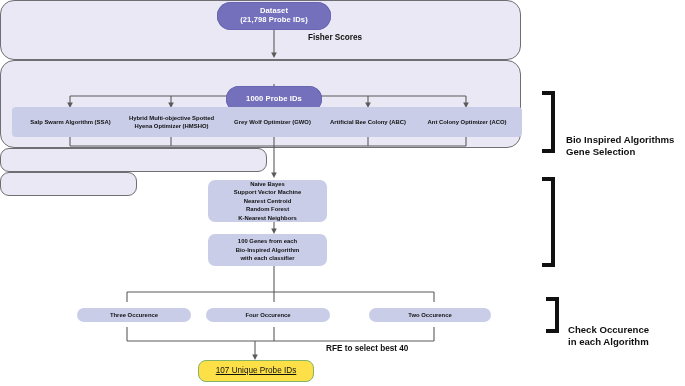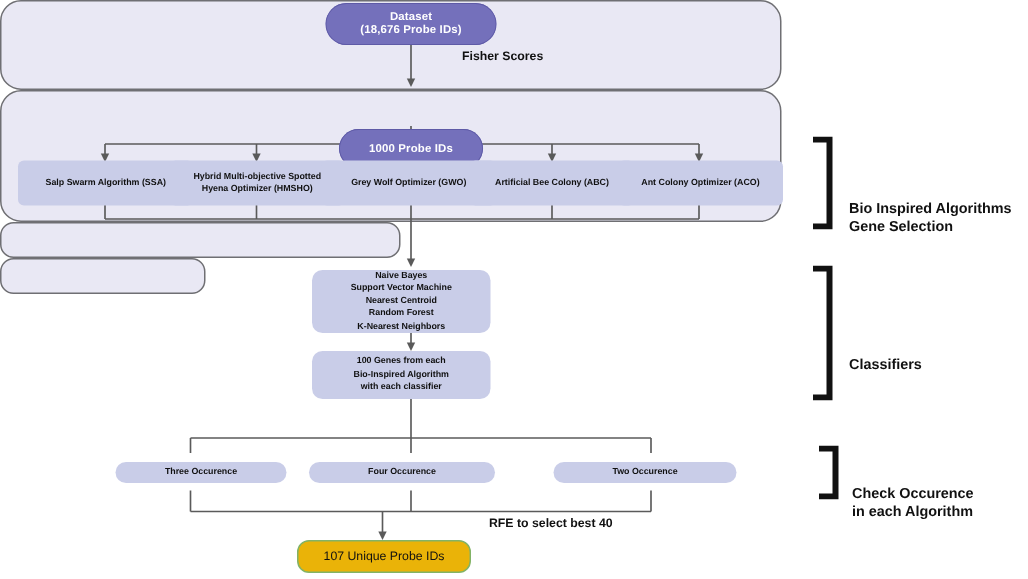--- a/index.html
+++ b/index.html
@@ -65,26 +65,27 @@
   }
   .boxlav.r {
     border-radius: 7px;
   }
   .multi {
     font-size: 5.9px;
     font-weight: bold;
     line-height: 1.42;
   }
   .green {
-    background: #eab308;
+    background: #fde047;
     border: 1.1px solid #82b366;
     border-radius: 8px;
     color: #111111;
     font-size: 8.2px;
     font-weight: normal;
+    text-decoration: underline;
   }
   
   .elabel {
     position: absolute;
     font-size: 8.2px;
     font-weight: bold;
     color: #111111;
     white-space: nowrap;
   }
   .sectlabel {
@@ -153,21 +154,21 @@
       <polygon points="368,108 365.2,102.4 370.8,102.4"></polygon>
       <polygon points="466,108 463.2,102.4 468.8,102.4"></polygon>
       <polygon points="274,178 271.2,172.4 276.8,172.4"></polygon>
       <polygon points="274,234 271.2,228.4 276.8,228.4"></polygon>
       <polygon points="255,360 252.2,354.4 257.8,354.4"></polygon>
     </g>
   </svg>
 
   <div class="node pill" style="left:217px; top:2px; width:114px; height:28px; flex-direction:column;">
     <span>Dataset</span>
-    <span>(18,676 Probe IDs)</span>
+    <span>(21,798 Probe IDs)</span>
   </div>
 
   <div class="elabel" style="left:280px; top:33px;padding-left:28px;">Fisher Scores</div>
 
   <div class="node pill small" style="left:226px; top:58px; width:96px; height:26px;">
     <span>1000 Probe IDs</span>
   </div>
 
   <div class="group" style="left:8px; top:92px; width:521px; height:60px;"></div>
 
@@ -206,21 +207,20 @@
 
   <div class="node boxlav r multi" style="left:208px; top:234px; width:119px; height:32px; flex-direction:column;">
     <span>100 Genes from each</span>
     <span>Bio-Inspired Algorithm</span>
     <span>with each classifier</span>
   </div>
 
   <svg class="bracket" style="left:540px; top:177px;" width="18" height="90" viewBox="0 0 18 90">
     <path d="M4 2 H13 V88 H4" fill="none" stroke="#111111" stroke-width="4" stroke-linecap="square" stroke-linejoin="miter"></path>
   </svg>
-  <div class="sectlabel" style="left:566px; top:214px; width:118px;">Classifiers</div>
 
   <div class="subgroup" style="left:70px; top:303px; width:267px; height:24px;"></div>
   <div class="node boxlav r" style="left:77px; top:308px; width:114px; height:14px; font-size:5.9px;">
     <span>Three Occurence</span>
   </div>
   <div class="node boxlav r" style="left:206px; top:308px; width:124px; height:14px; font-size:5.9px;">
     <span>Four Occurence</span>
   </div>
 
   <div class="subgroup" style="left:362px; top:303px; width:137px; height:24px;"></div>

